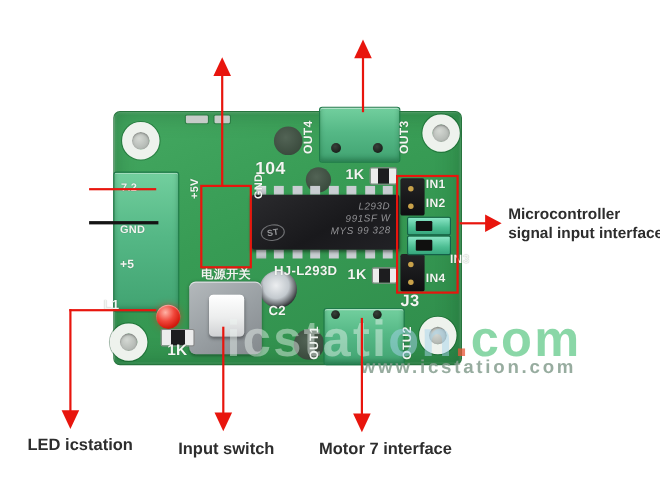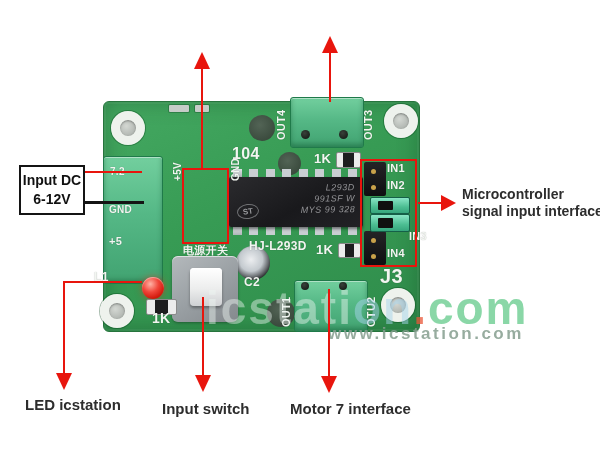--- a/index.html
+++ b/index.html
@@ -202,43 +202,39 @@
   <div class="jumper" style="top:197px;height:15px;">
       <div class="slot"></div>
     </div>
   <div class="jumper" style="top:214px;height:16px;">
       <div class="slot"></div>
     </div>
   <div class="silk" style="left:387px;top:163px;">IN1</div>
   <div class="silk" style="left:387px;top:180px;">IN2</div>
   <div class="silk" style="left:387px;top:231px;margin-left:22px;">IN3</div>
   <div class="silk" style="left:387px;top:248px;">IN4</div>
-  <div class="silk" style="left:364px;top:266px;font-size:20px;margin-left:16px;">J3</div>
+  <div class="silk" style="left:364px;top:266px;font-size:15px;">J3</div>
   <div class="redbox" style="left:360px;top:159px;width:53px;height:104px;"></div>
 
   <div class="wm-big"><span class="w1">icstati</span><span class="w2">on</span><span class="w3">.</span><span class="w4">com</span></div>
   <div class="wm-url">www.icstation.com</div>
 
   <div class="ah up" style="left:194px;top:52px;"></div>
   <div class="rline" style="left:201px;top:68px;width:2px;height:101px;"></div>
 
   <div class="ah up" style="left:322px;top:36px;"></div>
   <div class="rline" style="left:329px;top:52px;width:2px;height:50px;"></div>
 
   <div class="callout" style="left:462px;top:186px;font-size:14px;line-height:17px;">
     <div>Microcontroller</div>
     <div>signal input interface</div>
   </div>
   <div class="rline" style="left:418px;top:202px;width:24px;height:2px;"></div>
   <div class="ah right" style="left:441px;top:195px;"></div>
 
-  <div class="dcbox">
-    <div>Input DC</div>
-    <div>6-12V</div>
-  </div>
   <div class="rline" style="left:81px;top:171px;width:61px;height:2px;"></div>
   <div class="kline" style="left:81px;top:201px;width:63px;height:3px;"></div>
 
   <div class="rline" style="left:63px;top:281px;width:79px;height:2px;"></div>
   <div class="rline" style="left:63px;top:281px;width:2px;height:93px;"></div>
   <div class="ah down" style="left:56px;top:373px;"></div>
   <div class="callout" style="left:25px;top:396px;">LED icstation</div>
 
   <div class="rline" style="left:202px;top:297px;width:2px;height:79px;"></div>
   <div class="ah down" style="left:195px;top:375px;"></div>

